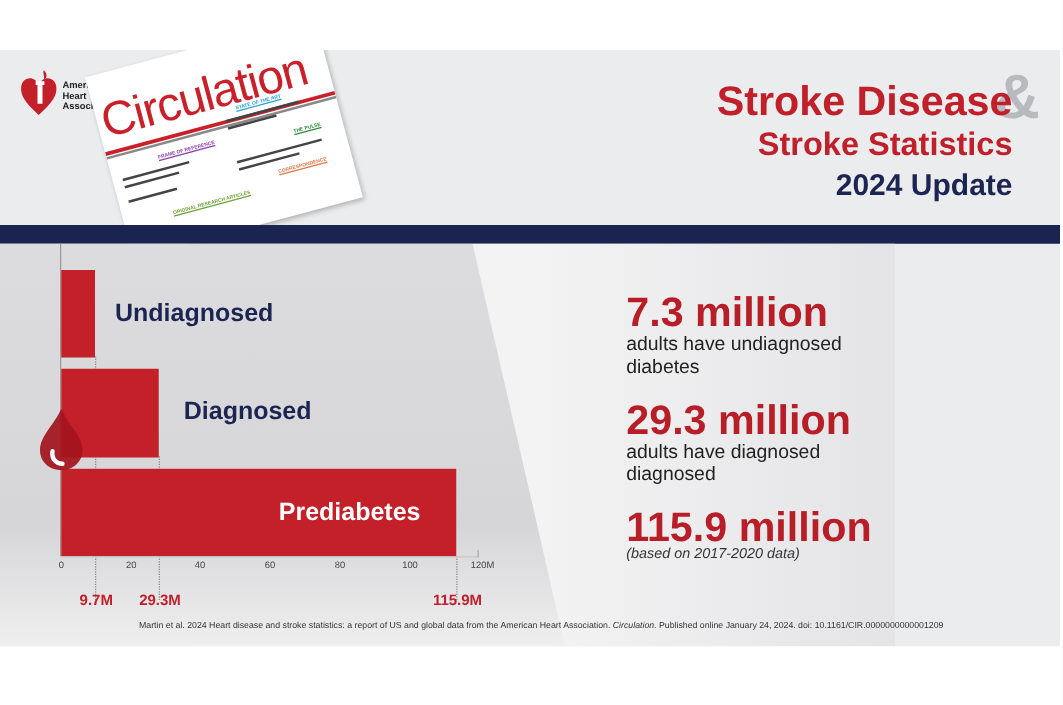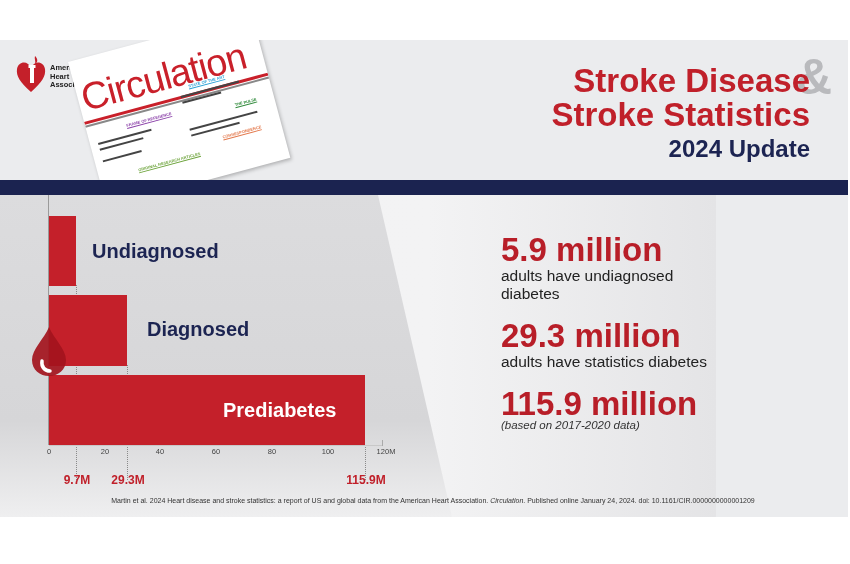--- a/index.html
+++ b/index.html
@@ -22,21 +22,21 @@
                    font-size: 38px; color: #c9202a; letter-spacing: -1px; }
   .journal-rule { position: absolute; left: 0; top: 62px; width: 100%; height: 3px; background: #c9202a; }
   .journal-rule2 { position: absolute; left: 0; top: 66px; width: 100%; height: 2px; background: #888; }
   .j-section { position: absolute; font-size: 4px; font-weight: bold; text-decoration: underline; }
   .j-line { position: absolute; height: 1.5px; background: #444; }
 
   .title-block { position: absolute; right: 38px; top: 24px; text-align: right; }
   .title-line1 { font-size: 33px; font-weight: bold; color: #c0202a; line-height: 34px; position: relative; }
   .ampersand { position: absolute; right: -22px; top: -4px; font-size: 50px; font-weight: bold; color: #b9babd; z-index: 0; }
   .title-line1 span.t { position: relative; z-index: 1; }
-  .title-line2 { font-size: 33px; font-weight: bold; color: #c0202a; line-height: 34px; position: relative; z-index: 1; }
+  .title-line2 { font-size: 26px; font-weight: bold; color: #c0202a; line-height: 34px; position: relative; z-index: 1; }
   .title-line3 { font-size: 24px; font-weight: bold; color: #1c2452; line-height: 30px; margin-top: 2px; }
 
   .band { position: absolute; left: 0; top: 140px; width: 848px; height: 15px; background: #1b2350; }
 
   
   .body { position: absolute; left: 0; top: 155px; width: 716px; height: 322px;
           background: linear-gradient(90deg, #f2f2f3 0%, #f3f3f4 60%, #e4e4e6 100%); }
   .left-panel { position: absolute; left: 0; top: 0; width: 100%; height: 100%;
                 background: linear-gradient(180deg, #dcdcde 0%, #d6d6d8 70%, #efeff0 100%);
                 clip-path: polygon(0 0, 378px 0, 452px 322px, 0 322px); }
@@ -146,23 +146,23 @@
     <div class="tick" style="left:216px;">60</div>
     <div class="tick" style="left:272px;">80</div>
     <div class="tick" style="left:328px;">100</div>
     <div class="tick" style="left:386px;">120M</div>
 
     <div class="val-label" style="left:77px;">9.7M</div>
     <div class="val-label" style="left:128px;">29.3M</div>
     <div class="val-label" style="left:366px;">115.9M</div>
 
     <div class="stats">
-      <div class="stat-num">5.9 million</div>
+      <div class="stat-num">7.3 million</div>
       <div class="stat-desc">adults have undiagnosed diabetes</div>
       <div class="stat-num">29.3 million</div>
-      <div class="stat-desc">adults have statistics diabetes</div>
+      <div class="stat-desc">adults have diagnosed diagnosed</div>
       <div class="stat-num">115.9 million</div>
       <div class="stat-note">(based on 2017-2020 data)</div>
     </div>
 
     <div class="citation"><span>Martin et al. 2024 Heart disease and stroke statistics: a report of US and global data from the American Heart Association. </span><i>Circulation</i><span>. Published online January 24, 2024. doi: 10.1161/CIR.0000000000001209</span></div>
   </div>
 </div>
 
 </body></html>

